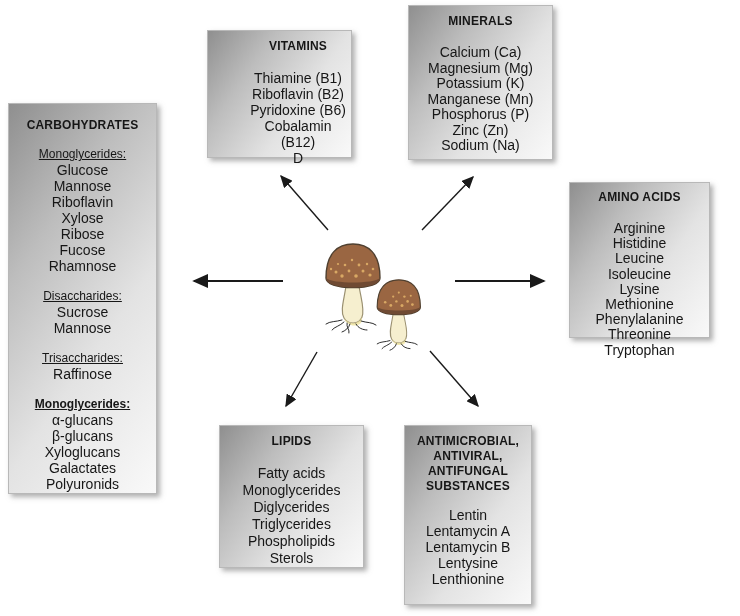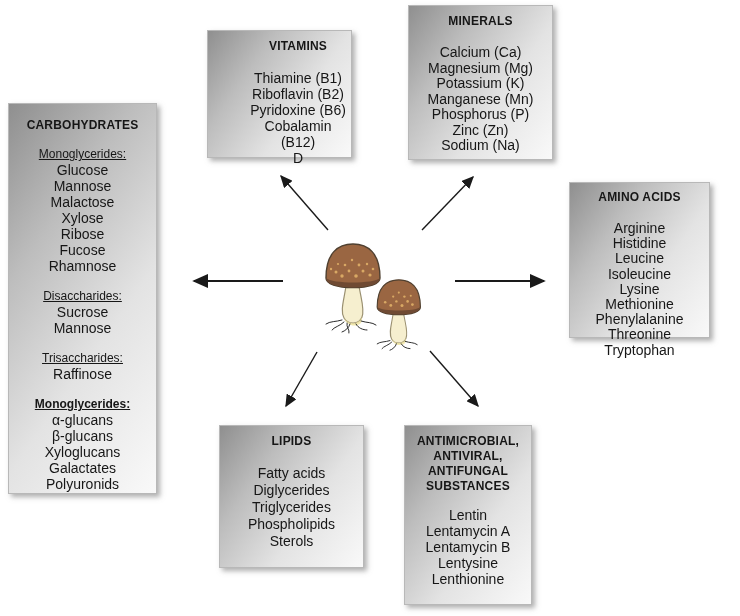--- a/index.html
+++ b/index.html
@@ -55,21 +55,21 @@
 
 <div id="canvas">
 
   <div class="box" id="box-carbohydrates">
     <div class="box-title">CARBOHYDRATES</div>
     <div class="box-body">
         <div class="section">
           <div class="heading">Monoglycerides:</div>
           <div class="item">Glucose</div>
           <div class="item">Mannose</div>
-          <div class="item">Malactose</div>
+          <div class="item">Riboflavin</div>
           <div class="item">Xylose</div>
           <div class="item">Ribose</div>
           <div class="item">Fucose</div>
           <div class="item">Rhamnose</div>
         </div>
         <div class="section">
           <div class="heading">Disaccharides:</div>
           <div class="item">Sucrose</div>
           <div class="item">Mannose</div>
         </div>
@@ -124,20 +124,21 @@
         <div class="item">Phenylalanine</div>
         <div class="item">Threonine</div>
         <div class="item">Tryptophan</div>
       </div>
   </div>
 
   <div class="box" id="box-lipids">
     <div class="box-title">LIPIDS</div>
     <div class="box-body">
         <div class="item">Fatty acids</div>
+        <div class="item">Monoglycerides</div>
         <div class="item">Diglycerides</div>
         <div class="item">Triglycerides</div>
         <div class="item">Phospholipids</div>
         <div class="item">Sterols</div>
       </div>
   </div>
 
   <div class="box" id="box-antimicrobial">
     <div class="box-title">ANTIMICROBIAL, ANTIVIRAL, ANTIFUNGAL SUBSTANCES</div>
     <div class="box-body">

